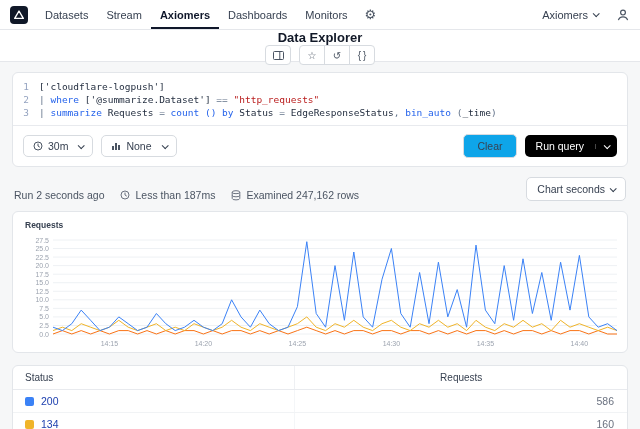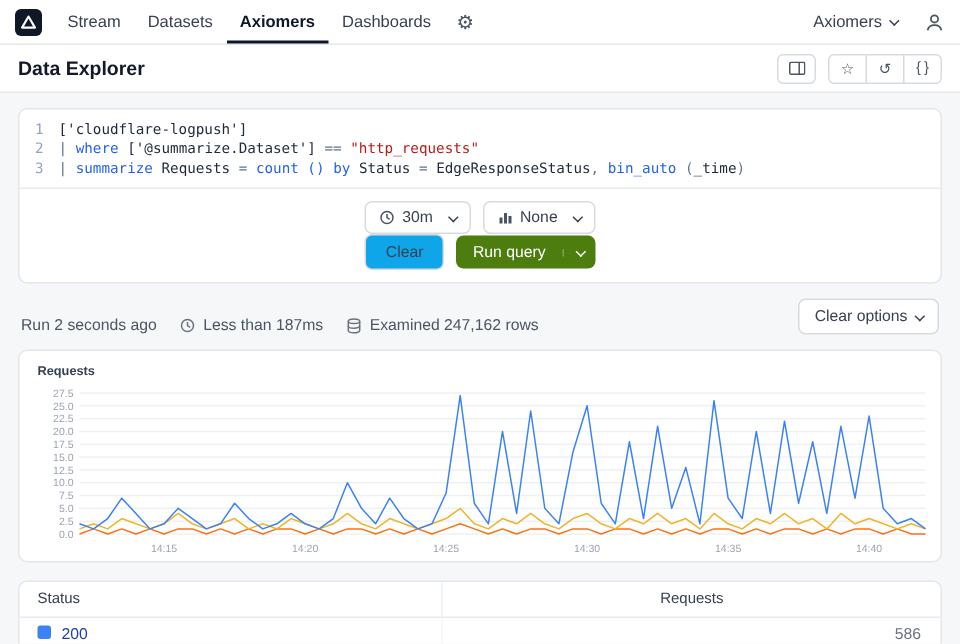--- a/index.html
+++ b/index.html
@@ -22,21 +22,21 @@
   .gear { font-size:13px; color:#4b5563; margin-left:8px; cursor:pointer; }
   .nav-right { display:flex; align-items:center; gap:12px; }
   .org-btn { display:flex; align-items:center; font-size:11px; color:#374151;
     background:none; border:none; font-family:inherit; cursor:pointer; }
   .chev { display:inline-block; width:5px; height:5px; border-right:1.2px solid currentColor;
     border-bottom:1.2px solid currentColor; transform:rotate(45deg) translateY(-1px);
     margin-left:5px; flex:none; }
   .user-btn { background:none; border:none; padding:0; color:#4b5563; cursor:pointer; display:flex; }
   
   .page-header { height:32px; background:#fff; border-bottom:1px solid #e5e7eb;
-    display:flex; align-items:center; justify-content:space-between; padding:0 12px; }
+    display:flex; align-items:center; justify-content:space-between; padding:0 12px;flex-direction:column; }
   .page-title { font-size:13px; font-weight:700; margin:0; color:#111827; }
   .header-actions { display:flex; gap:8px; align-items:center; }
   .icon-btn { width:26px; height:20px; border:1px solid #d7dbe0; border-radius:4px;
     background:#fff; display:flex; align-items:center; justify-content:center;
     color:#4b5563; font-size:10px; padding:0; cursor:pointer; font-family:inherit; }
   .btn-group { display:flex; }
   .btn-group .icon-btn { border-radius:0; margin-left:-1px; }
   .btn-group .icon-btn:first-child { border-radius:4px 0 0 4px; margin-left:0; }
   .btn-group .icon-btn:last-child { border-radius:0 4px 4px 0; }
   
@@ -45,71 +45,72 @@
   
   .editor { padding:7px 0 4px; min-height:52px; }
   .code-line { display:flex; font-family:"DejaVu Sans Mono", monospace;
     font-size:9.5px; line-height:13px; white-space:pre; }
   .ln { width:26px; text-align:right; padding-right:10px; color:#94a3c0; flex:none; }
   .tok-kw { color:#2563eb; }
   .tok-str { color:#b91c1c; }
   .tok-ident { color:#1e293b; }
   .tok-op { color:#64748b; }
   .editor-footer { border-top:1px solid #e8eaee; padding:8px 10px;
-    display:flex; justify-content:space-between; align-items:center;flex-direction:column; }
+    display:flex; justify-content:space-between; align-items:center; }
   .footer-left { display:flex; gap:8px; }
   .footer-right { display:flex; gap:8px; align-items:center; }
   .pill { display:inline-flex; align-items:center; gap:5px; border:1px solid #d7dbe0;
     border-radius:5px; background:#fff; padding:4px 9px; font-size:10.5px;
     color:#374151; font-family:inherit; cursor:pointer; }
   .btn-clear { border:1px solid #d7dbe0; background:#0ea5e9; border-radius:5px;
     padding:5px 13px; font-size:10.5px; color:#374151; font-family:inherit; cursor:pointer; }
-  .btn-run { display:inline-flex; align-items:center; background:#4d7c0f; border-radius:5px;
+  .btn-run { display:inline-flex; align-items:center; background:#000000; border-radius:5px;
     color:#fff; border:none; padding:0; overflow:hidden; font-family:inherit; cursor:pointer; }
   .btn-run .run-label { padding:5px 11px; font-size:10.5px; display:flex; align-items:center; }
   .btn-run .run-caret { padding:0 8px; border-left:1px solid rgba(255,255,255,.28);
     display:flex; align-items:center; }
   
   .status-row { display:flex; align-items:flex-end; margin:10px 2px; gap:16px;
     font-size:10.5px; color:#4b5563; }
   .status-item { display:flex; align-items:center; gap:5px; }
   .btn-chart-options { margin-left:auto; display:inline-flex; align-items:center;
     border:1px solid #d7dbe0; background:#fff; border-radius:5px; padding:5px 10px;
     font-size:10.5px; color:#374151; font-family:inherit; cursor:pointer; }
   
   .chart-card { padding:8px 10px 2px; }
   .chart-title { font-size:8.5px; font-weight:700; color:#374151; margin:0 0 2px 2px; }
   
   .table-card { margin-top:12px; overflow:hidden; }
   .t-head { display:flex; border-bottom:1px solid #e8eaee; font-size:10px; color:#374151; }
   .t-head .hc1 { flex:0 0 46%; padding:6px 12px; border-right:1px solid #eef0f3; }
   .t-head .hc2 { flex:1; padding:6px 12px; text-align:center; }
   .t-row { display:flex; border-bottom:1px solid #f1f3f5; font-size:10.5px; align-items:center; }
-  .t-row .c1 { flex:0 0 46%; display:flex; gap:7px;
+  .t-row .c1 { flex:0 0 46%; display:flex; align-items:center; gap:7px;
     padding:5px 12px; border-right:1px solid #f4f6f8; }
   .t-row .c2 { flex:1; text-align:right; padding:5px 13px; color:#6b7280; }
   .swatch { width:9px; height:9px; border-radius:2px; flex:none; }
   .status-code { color:#1e40af; }
   svg { display:block; }
 </style>
 </head>
 <body>
 
 <header class="navbar">
   <div class="nav-left">
     <div class="logo">
       <svg width="10" height="10" viewBox="0 0 10 10">
         <path d="M5 1 L9.3 8.4 H0.7 Z" fill="none" stroke="#fff" stroke-width="1.4" stroke-linejoin="round"></path>
       </svg>
     </div>
     <div class="nav-items" id="nav-items">
+        <div class="nav-item">Datasets</div>
         <div class="nav-item">Stream</div>
-        <div class="nav-item">Datasets</div>
         <div class="nav-item active">Axiomers</div>
         <div class="nav-item">Dashboards</div>
+        <div class="nav-item">Monitors</div>
       </div>
     <span class="gear">⚙</span>
   </div>
   <div class="nav-right">
     <button class="org-btn">
       <span>Axiomers</span>
       <span class="chev"></span>
     </button>
     <button class="user-btn">
       <svg width="14" height="14" viewBox="0 0 14 14">
@@ -194,21 +195,21 @@
     </span>
     <span class="status-item">
       <svg width="10" height="11" viewBox="0 0 10 11">
         <ellipse cx="5" cy="2.2" rx="3.8" ry="1.5" fill="none" stroke="#6b7280"></ellipse>
         <path d="M1.2 2.2 V8.4 a3.8 1.5 0 0 0 7.6 0 V2.2" fill="none" stroke="#6b7280"></path>
         <path d="M1.2 5.3 a3.8 1.5 0 0 0 7.6 0" fill="none" stroke="#6b7280"></path>
       </svg>
       <span>Examined 247,162 rows</span>
     </span>
     <button class="btn-chart-options">
-      <span>Clear options</span>
+      <span>Chart seconds</span>
       <span class="chev"></span>
     </button>
   </div>
 
   <section class="card chart-card">
     <div class="chart-title">Requests</div>
     <div id="chart">
         <svg width="602" height="118" viewBox="0 0 602 118">
           <line x1="30" y1="102" x2="594" y2="102" stroke="#eef1f4" stroke-width="1"></line>
           <text x="26" y="104.5" font-size="7" fill="#9ca3af" text-anchor="end">0.0</text>

